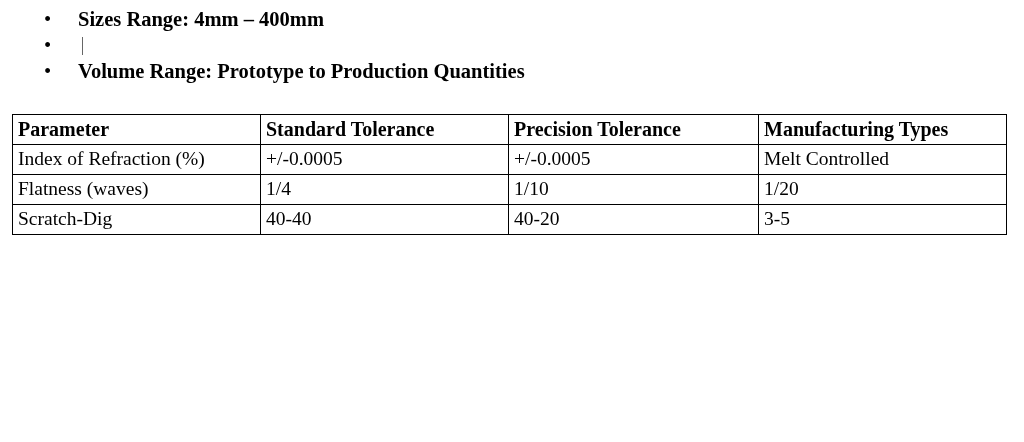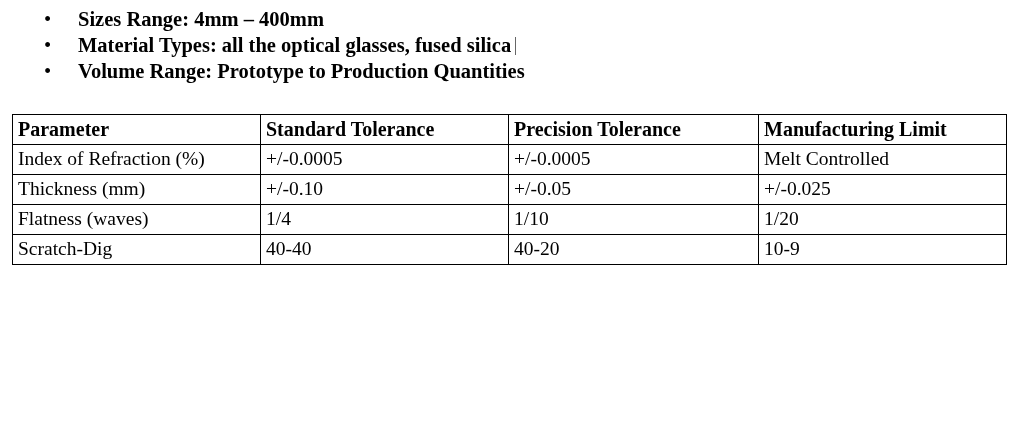--- a/index.html
+++ b/index.html
@@ -97,66 +97,60 @@
 
 <div class="page">
 
   <ul class="bullet-list">
     <li>
       <span class="bullet-dot">•</span>
       <span class="bullet-text">Sizes Range: 4mm – 400mm</span>
     </li>
     <li>
       <span class="bullet-dot">•</span>
-      <span class="bullet-text">Material Types: all the optical glasses, fused silica</span><span class="caret"></span>
+      <span class="caret"></span>
     </li>
     <li>
       <span class="bullet-dot">•</span>
       <span class="bullet-text">Volume Range: Prototype to Production Quantities</span>
     </li>
   </ul>
 
   <div class="table-wrap">
     <table class="spec">
       <colgroup>
         <col class="c0">
           <col class="c1">
           <col class="c2">
           <col class="c3">
       </colgroup>
       <thead>
         <tr>
           <th>Parameter</th>
           <th>Standard Tolerance</th>
           <th>Precision Tolerance</th>
-          <th>Manufacturing Limit</th>
+          <th>Manufacturing Types</th>
         </tr>
       </thead>
       <tbody>
         <tr>
           <td>Index of Refraction (%)</td>
           <td>+/-0.0005</td>
           <td>+/-0.0005</td>
           <td>Melt Controlled</td>
-        </tr>
-        <tr>
-          <td>Thickness (mm)</td>
-          <td>+/-0.10</td>
-          <td>+/-0.05</td>
-          <td>+/-0.025</td>
         </tr>
         <tr>
           <td>Flatness (waves)</td>
           <td>1/4</td>
           <td>1/10</td>
           <td>1/20</td>
         </tr>
         <tr>
           <td>Scratch-Dig</td>
           <td>40-40</td>
           <td>40-20</td>
-          <td>10-9</td>
+          <td>3-5</td>
         </tr>
       </tbody>
     </table>
   </div>
 
 </div>
 
 </body></html>

